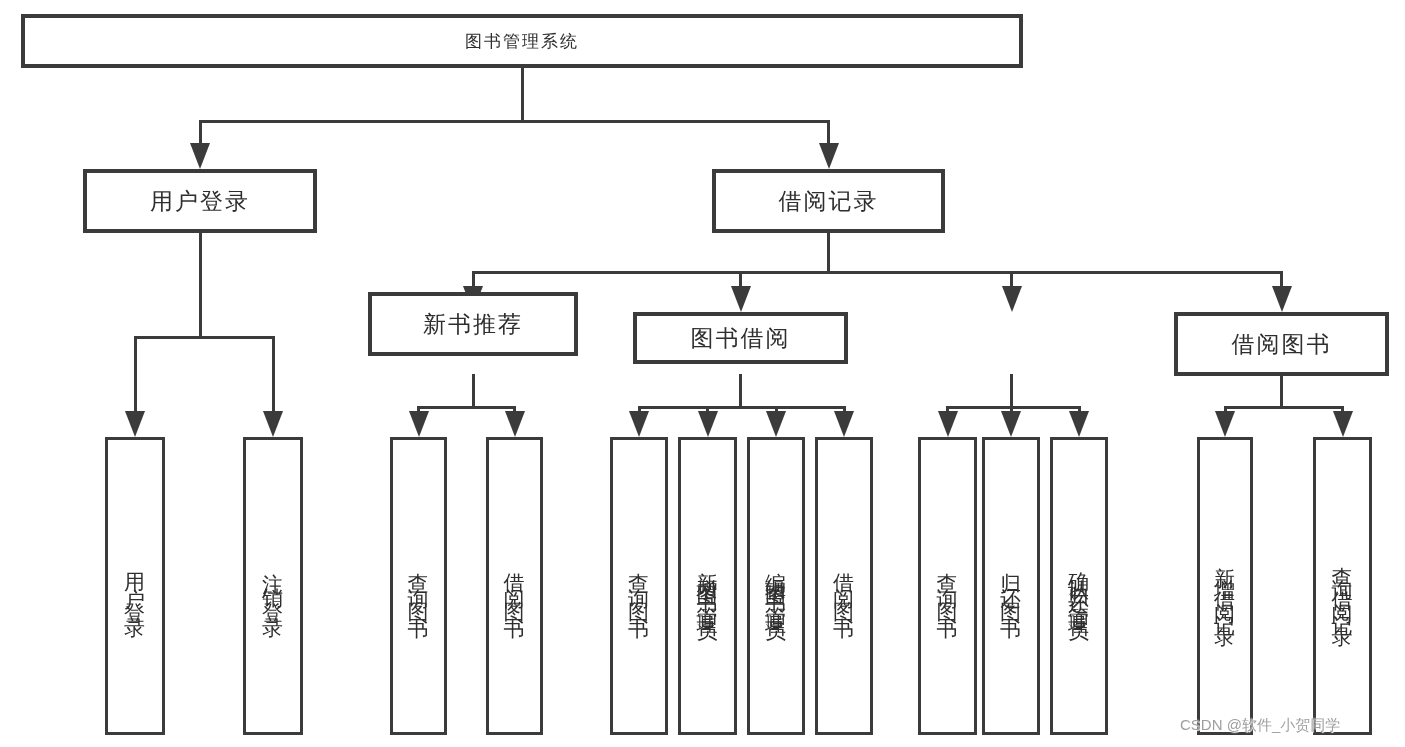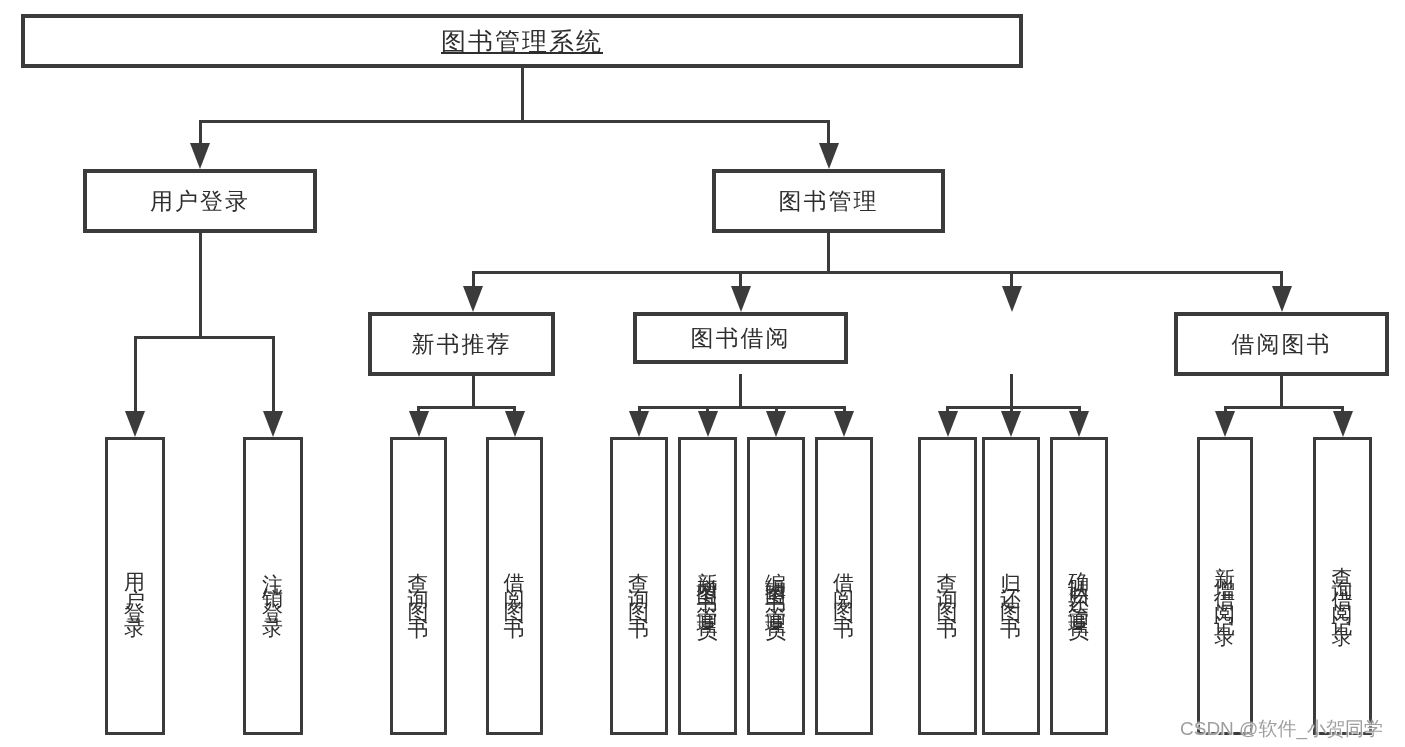--- a/index.html
+++ b/index.html
@@ -22,22 +22,21 @@
     border: 4px solid #3b3b3b;
     display: flex;
     align-items: center;
     justify-content: center;
     color: #2e2e2e;
     font-size: 23px;
     letter-spacing: 2px;
     z-index: 2;
   }
   .node.root {
-    font-size: 25px;
-    text-decoration: underline;
+    font-size: 17px;
   }
   .node.leaf {
     border-width: 3px;
     font-size: 21px;
   }
   .lbl { white-space: nowrap; }
   .lbl.v {
     writing-mode: vertical-rl;
     text-orientation: mixed;
     white-space: normal;
@@ -54,42 +53,42 @@
     height: 0;
     border-left: 10px solid transparent;
     border-right: 10px solid transparent;
     border-top: 26px solid #3b3b3b;
     z-index: 1;
   }
   .watermark {
     position: absolute;
     left: 1180px;
     top: 716px;
-    font-size: 19px;
+    font-size: 15px;
     color: rgba(150, 150, 150, 0.92);
     text-shadow: 0 0 2px #ffffff, 1px 1px 1px #ffffff;
     white-space: nowrap;
     z-index: 5;
   }
 </style>
 </head>
 <body>
 
 <div id="canvas">
   <div class="watermark">CSDN @软件_小贺同学</div>
 <div class="node root" style="left: 21px; top: 14px; width: 1002px; height: 54px;">
       <span class="lbl">图书管理系统</span>
     </div>
     <div class="node" style="left: 83px; top: 169px; width: 234px; height: 64px;">
       <span class="lbl">用户登录</span>
     </div>
     <div class="node" style="left: 712px; top: 169px; width: 233px; height: 64px;">
-      <span class="lbl">图书管理</span>
+      <span class="lbl">借阅记录</span>
     </div>
-    <div class="node" style="left: 368px; top: 312px; width: 187px; height: 64px; align-items: center;">
+    <div class="node" style="left: 368px; top: 292px; width: 210px; height: 64px; align-items: center;">
       <span class="lbl">新书推荐</span>
     </div>
     <div class="node" style="left: 633px; top: 312px; width: 215px; height: 52px;">
       <span class="lbl">图书借阅</span>
     </div>
     <div class="node" style="left: 1174px; top: 312px; width: 215px; height: 64px;">
       <span class="lbl">借阅图书</span>
     </div>
     <div class="node leaf" style="left: 105px; top: 437px; width: 60px; height: 298px;">
       <span class="lbl v" style="letter-spacing: 15px;">用户登录</span>

